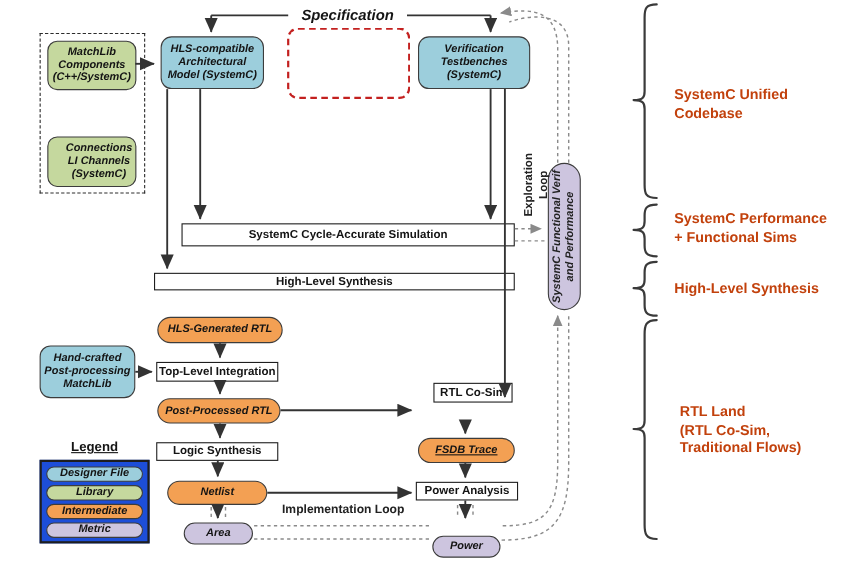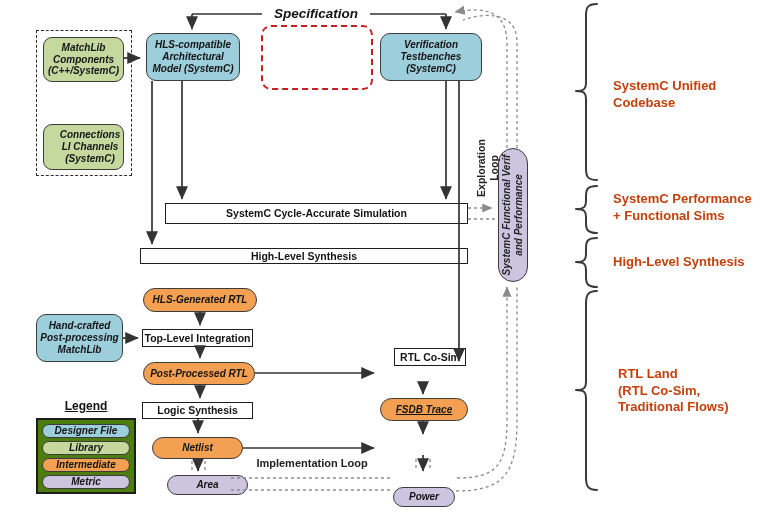--- a/index.html
+++ b/index.html
@@ -24,21 +24,21 @@
     position:absolute;z-index:4;background:#fff;font-weight:bold;font-style:italic;
     font-size:13.5px;display:flex;align-items:center;justify-content:center;
   }
   .loop-label{position:absolute;z-index:2;font-weight:bold;font-size:10.5px;
     display:flex;align-items:center;justify-content:center;text-align:center;
     white-space:pre-line;line-height:1.25;color:#222;}
   .rot{transform:rotate(-90deg);}
   .annot{position:absolute;z-index:2;font-weight:bold;font-size:13px;color:#c2410c;
     white-space:pre-line;line-height:1.28;}
   #legend-box{position:absolute;left:36px;top:418px;width:100px;height:76px;
-    border:2px solid #1e1e1e;background:#4d7c0f;box-sizing:border-box;z-index:2;
+    border:2px solid #1e1e1e;background:#1d4ed8;box-sizing:border-box;z-index:2;
     display:flex;flex-direction:column;align-items:center;justify-content:center;gap:3px;}
   .legend-pill{width:88px;height:14px;border:1.5px solid #3c3c3c;border-radius:8px;
     box-sizing:border-box;display:flex;align-items:center;justify-content:center;
     font-weight:bold;font-style:italic;font-size:10px;}
   #legend-title{position:absolute;left:36px;top:399px;width:100px;text-align:center;
     font-weight:bold;font-size:12px;text-decoration:underline;z-index:2;}
   svg.lines{position:absolute;left:0;top:0;z-index:3;pointer-events:none;}
   .vert-pill{z-index:2;}
 </style>
 </head>
@@ -69,21 +69,22 @@
   <div class="node cbox fill-orange" style="left:143px;top:288px;width:114px;height:24px;border-radius:12px;">HLS-Generated RTL</div>
   <div class="node cbox fill-blue" style="left:36px;top:314px;width:87px;height:48px;border-radius:10px;">Hand-crafted
 Post-processing
 MatchLib</div>
   <div class="node proc" style="left:142px;top:329px;width:111px;height:18px;text-align:center;">Top-Level Integration</div>
   <div class="node cbox fill-orange" style="left:143px;top:362px;width:112px;height:23px;border-radius:12px;">Post-Processed RTL</div>
   <div class="node proc" style="left:378px;top:348px;width:72px;height:18px;margin-left:16px;">RTL Co-Sim</div>
   <div class="node proc" style="left:142px;top:402px;width:111px;height:17px;">Logic Synthesis</div>
   <div class="node cbox fill-orange" style="left:380px;top:398px;width:88px;height:23px;border-radius:12px;text-decoration:underline;">FSDB Trace</div>
   <div class="node cbox fill-orange" style="left:152px;top:437px;width:91px;height:22px;border-radius:11px;">Netlist</div>
-  <div class="node cbox fill-purple" style="left:167px;top:475px;width:81px;height:20px;border-radius:10px;">Area</div>
+  <div class="node proc" style="left:378px;top:438px;width:93px;height:17px;">Power Analysis</div>
+  <div class="node cbox fill-purple" style="left:167px;top:475px;width:63px;height:20px;border-radius:10px;">Area</div>
   <div class="node cbox fill-purple" style="left:393px;top:475px;width:62px;height:20px;border-radius:10px;margin-top:12px;">Power</div>
 
   <div class="node fill-purple vert-pill" style="left:498px;top:148px;width:30px;height:134px;border:1.6px solid #3c3c3c;border-radius:15px;"></div>
   <div class="loop-label rot" style="left:448px;top:201px;width:130px;height:28px;font-style:italic;font-size:10px;">SystemC Functional Verif
 and Performance</div>
   <div class="loop-label rot" style="left:448px;top:153px;width:80px;height:30px;">Exploration
 Loop</div>
   <div class="loop-label" style="left:252px;top:456px;width:120px;height:16px;font-size:11px;">Implementation Loop</div>
 
   <div id="legend-title">Legend</div>

